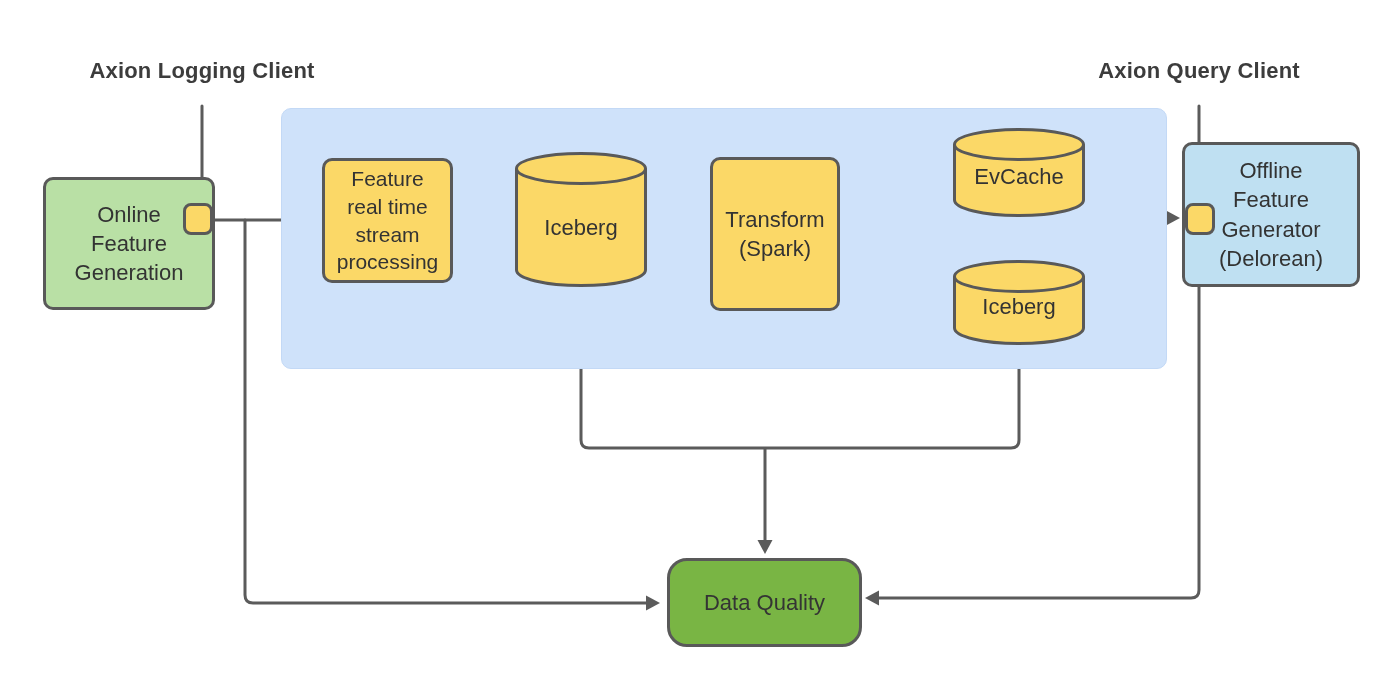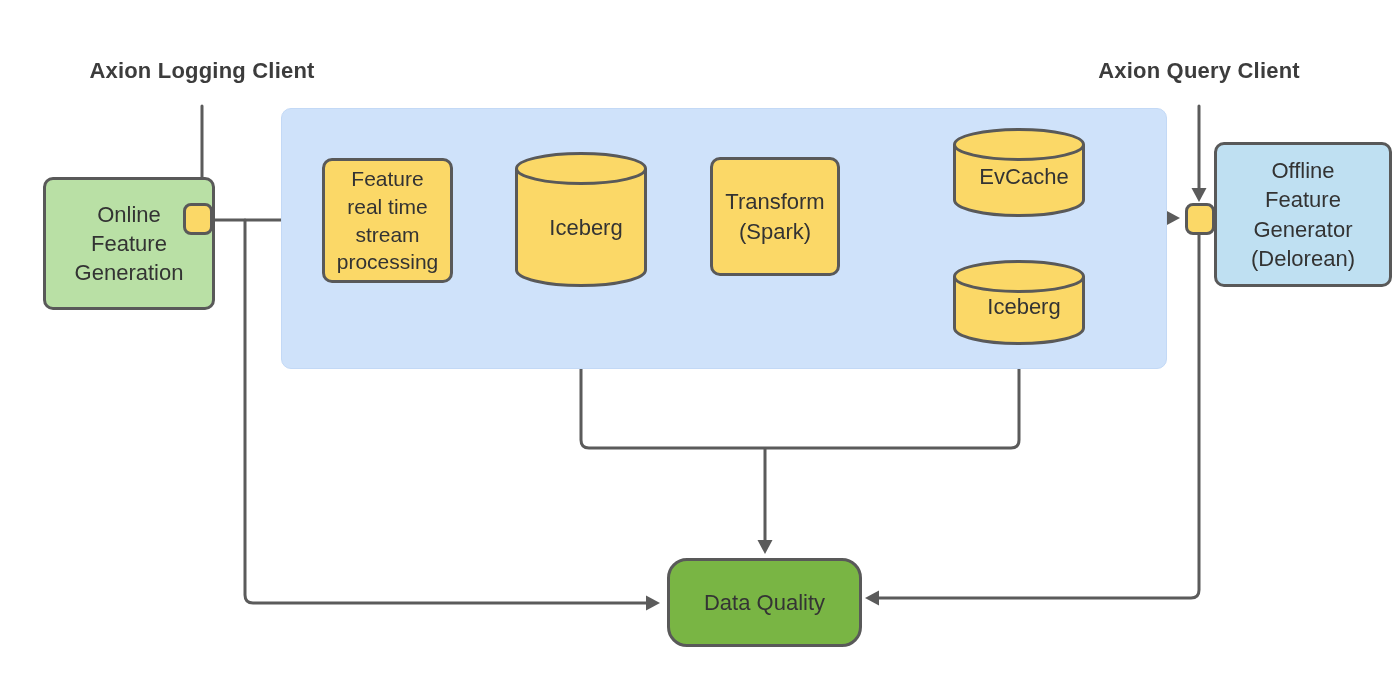--- a/index.html
+++ b/index.html
@@ -22,30 +22,30 @@
     text-shadow:-2px 3px 0 #1a53c7;letter-spacing:0.5px;
   }
   .node{
     position:absolute;box-sizing:border-box;border:3px solid #595959;border-radius:10px;
     display:flex;align-items:center;justify-content:center;text-align:center;
     font-size:22px;color:#333333;line-height:1.32;
   }
   .multiline{white-space:pre-line;}
   .n-online{left:43px;top:147px;width:172px;height:133px;background:#b9e0a5;margin-top:30px;}
   .n-keystone{left:322px;top:158px;width:131px;height:125px;background:#fbd867;font-size:21px;}
-  .n-transform{left:710px;top:157px;width:130px;height:119px;background:#fbd867;}
-  .n-offline{left:1182px;top:142px;width:178px;height:145px;background:#bfe0f2;margin-left:32px;}
+  .n-transform{left:710px;top:157px;width:130px;height:154px;background:#fbd867;}
+  .n-offline{left:1182px;top:142px;width:178px;height:145px;background:#bfe0f2;}
   .n-dq{left:667px;top:558px;width:195px;height:89px;background:#79b544;border-radius:20px;color:#343434;}
   .port{
     position:absolute;box-sizing:border-box;width:30px;height:32px;
     background:#fbd867;border:3px solid #595959;border-radius:8px;
   }
   .p-online{left:183px;top:203px;}
   .p-offline{left:1185px;top:203px;}
-  .cyl{position:absolute;padding-left:10px;}
+  .cyl{position:absolute;}
   .cyl svg{position:absolute;left:0;top:0;}
   .cyl-label{
     position:absolute;left:0;width:100%;text-align:center;
     font-size:22px;color:#333333;
   }
   .c-iceberg1{left:515px;top:152px;width:132px;height:135px;}
   .c-iceberg1 .cyl-label{top:215px;}
   .c-evcache{left:953px;top:128px;width:132px;height:89px;}
   .c-evcache .cyl-label{top:36px;}
   .c-iceberg2{left:953px;top:260px;width:132px;height:85px;}

